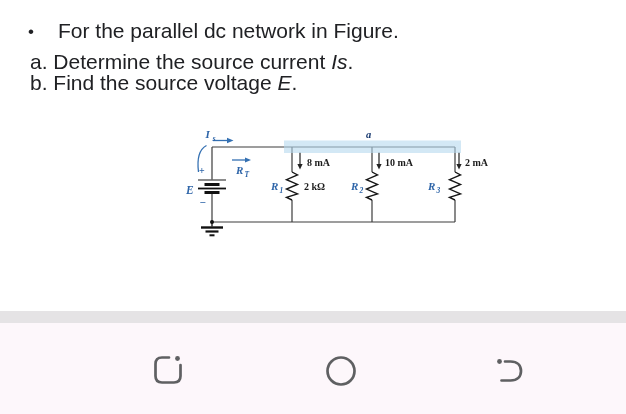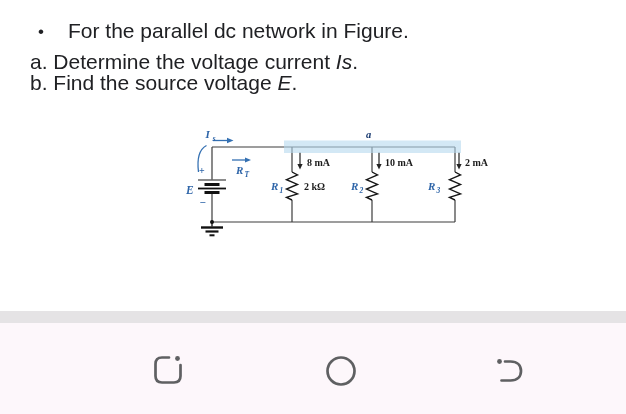--- a/index.html
+++ b/index.html
@@ -2,21 +2,21 @@
 <html><head>
 <meta charset="utf-8">
 <style>
   html,body{margin:0;padding:0;}
   body{width:626px;height:414px;font-family:"Liberation Sans",sans-serif;background:#fff;}
   .screen{position:relative;width:626px;height:414px;overflow:hidden;background:#fff;}
 
   
   .problem{position:absolute;left:0;top:18px;width:626px;color:#202124;}
   .pline{position:absolute;left:30px;font-size:21px;line-height:26px;white-space:pre;}
-  .pline.l1{top:0;left:38px;}
+  .pline.l1{top:0;left:28px;}
   .pline.l2{top:31px;}
   .pline.l3{top:52px;}
   .bullet{display:inline-block;width:30px;font-size:17px;vertical-align:1px;}
   .pline i{}
 
   
   .fig{position:absolute;left:0;top:0;width:626px;height:414px;pointer-events:none;}
   .wire{stroke:#3d3d3d;stroke-width:1.2;fill:none;}
   .res{stroke:#161616;stroke-width:1.4;fill:none;stroke-linejoin:miter;}
   .blue{stroke:#3470b2;fill:none;stroke-width:1.3;}
@@ -36,21 +36,21 @@
   .nicon{stroke:#5f6062;fill:none;stroke-width:2.7;stroke-linecap:round;}
   .ndot{fill:#5f6062;stroke:none;}
 </style>
 </head>
 <body>
 
 <div class="screen">
 
   <div class="problem">
     <div class="pline l1"><span class="bullet">•</span><span>For the parallel dc network in Figure.</span></div>
-    <div class="pline l2"><span>a. Determine the voltage current </span><i>Is</i><span>.</span></div>
+    <div class="pline l2"><span>a. Determine the source current </span><i>Is</i><span>.</span></div>
     <div class="pline l3"><span>b. Find the source voltage </span><i>E</i><span>.</span></div>
   </div>
 
   <svg class="fig" viewBox="0 0 626 414">
 
     <g>
       <path class="wire" d="M212,147 H455"></path>
       <path class="wire" d="M212,222 H455"></path>
       <path class="wire" d="M212,147 V180 M212,192.5 V222"></path>
       <path class="wire" d="M292,147 V172 M292,200 V222"></path>

